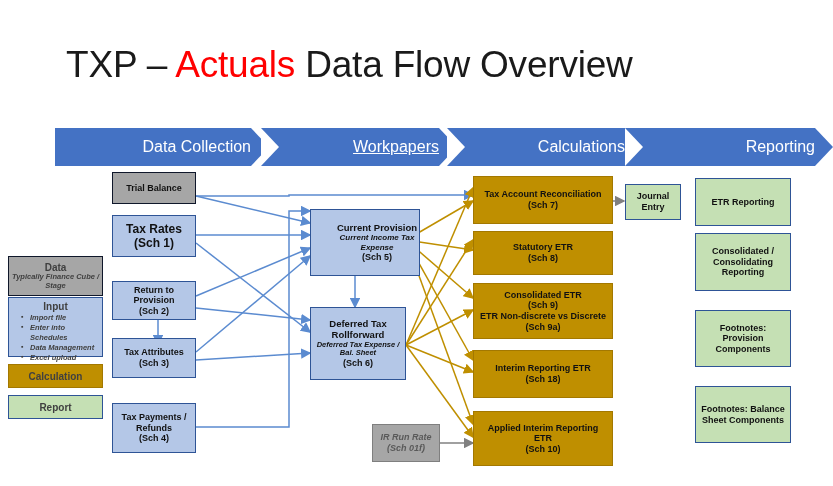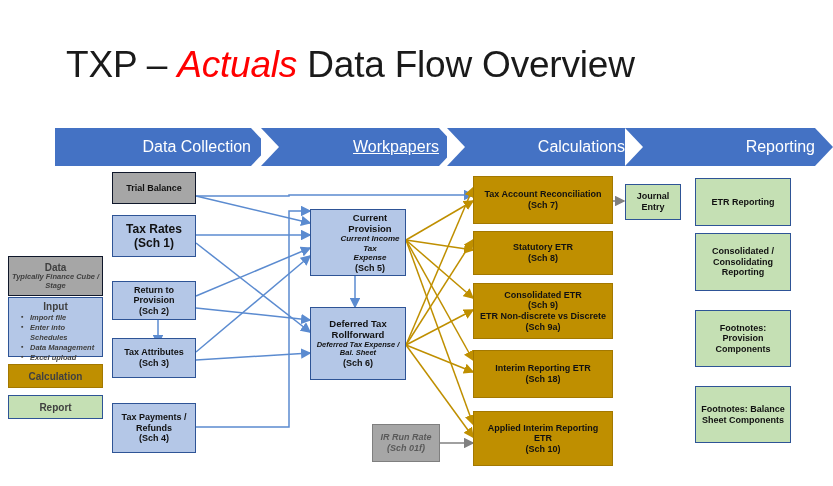--- a/index.html
+++ b/index.html
@@ -8,21 +8,21 @@
     font-family:"Liberation Sans", sans-serif;position:relative;
   }
   #slide{position:absolute;inset:0;}
 
   
   #title{
     position:absolute;left:66px;top:44px;
     font-size:37px;font-weight:400;color:#1a1a1a;
     letter-spacing:-0.2px;white-space:nowrap;
   }
-  #title .accent{color:#ff0000;font-style:italic;}
+  #title .accent{color:#ff0000;}
 
   
   #banner{position:absolute;left:55px;top:128px;width:778px;height:38px;}
   .chev{
     position:absolute;top:0;height:38px;
     background:var(--band);
     display:flex;align-items:center;justify-content:flex-end;
     color:#ffffff;font-size:16px;font-weight:400;
     box-sizing:border-box;
   }
@@ -202,21 +202,21 @@
     <div class="l1">Tax Attributes</div>
     <div class="l2">(Sch 3)</div>
   </div>
 
   <div class="node t-input" style="left:112px;top:403px;width:84px;height:50px;font-size:9px;">
     <div class="l1">Tax Payments /</div>
     <div class="l2">Refunds</div>
     <div class="l3">(Sch 4)</div>
   </div>
 
-  <div class="node t-input" style="left:310px;top:209px;width:96px;height:67px;font-size:9.5px;padding-left:24px;">
+  <div class="node t-input" style="left:310px;top:209px;width:110px;height:67px;font-size:9.5px;padding-left:24px;">
     <div class="l1">Current Provision</div>
     <div class="it" style="font-size:8px;">Current Income Tax</div>
     <div class="it" style="font-size:8px;">Expense</div>
     <div class="l4" style="font-size:9px;">(Sch 5)</div>
   </div>
 
   <div class="node t-input" style="left:310px;top:307px;width:96px;height:73px;font-size:9.5px;">
     <div class="l1">Deferred Tax</div>
     <div class="l2">Rollforward</div>
     <div class="it" style="font-size:7.5px;">Deferred Tax Expense /</div>

